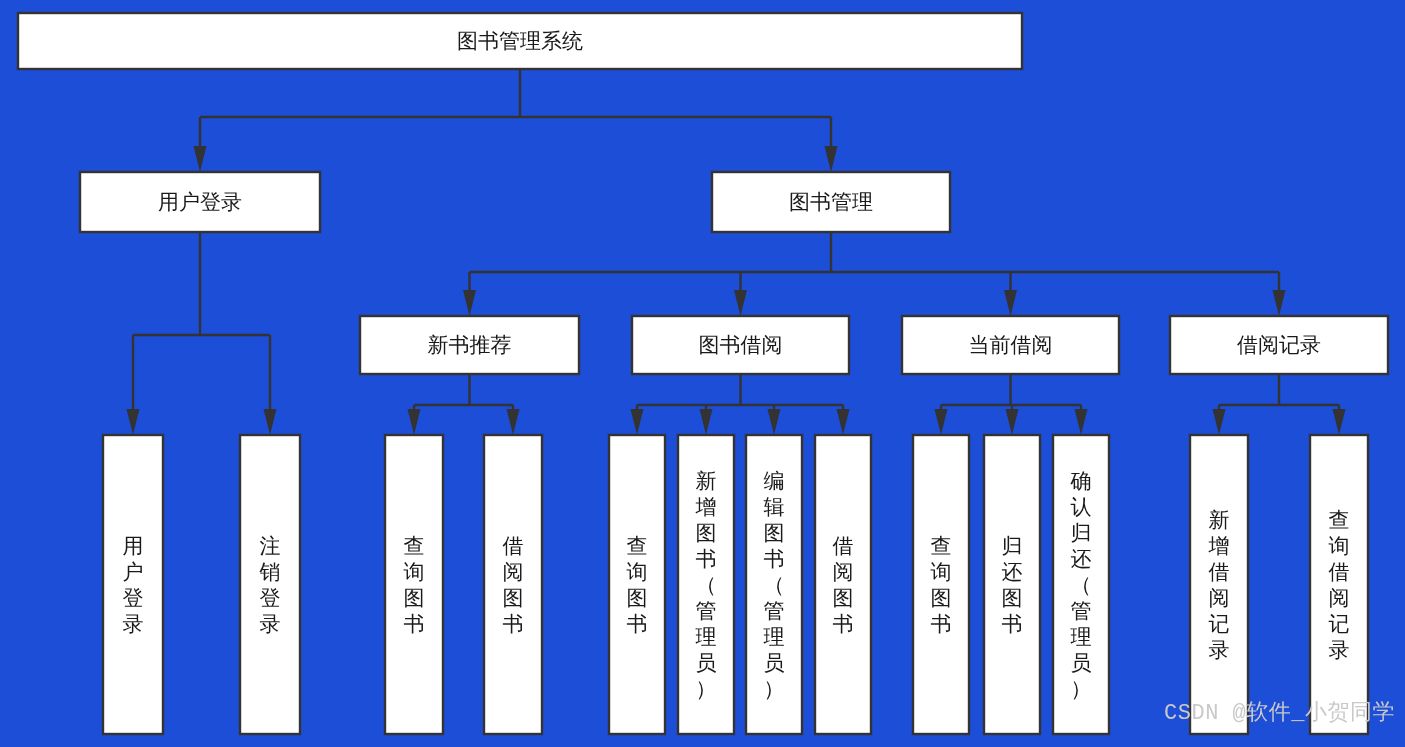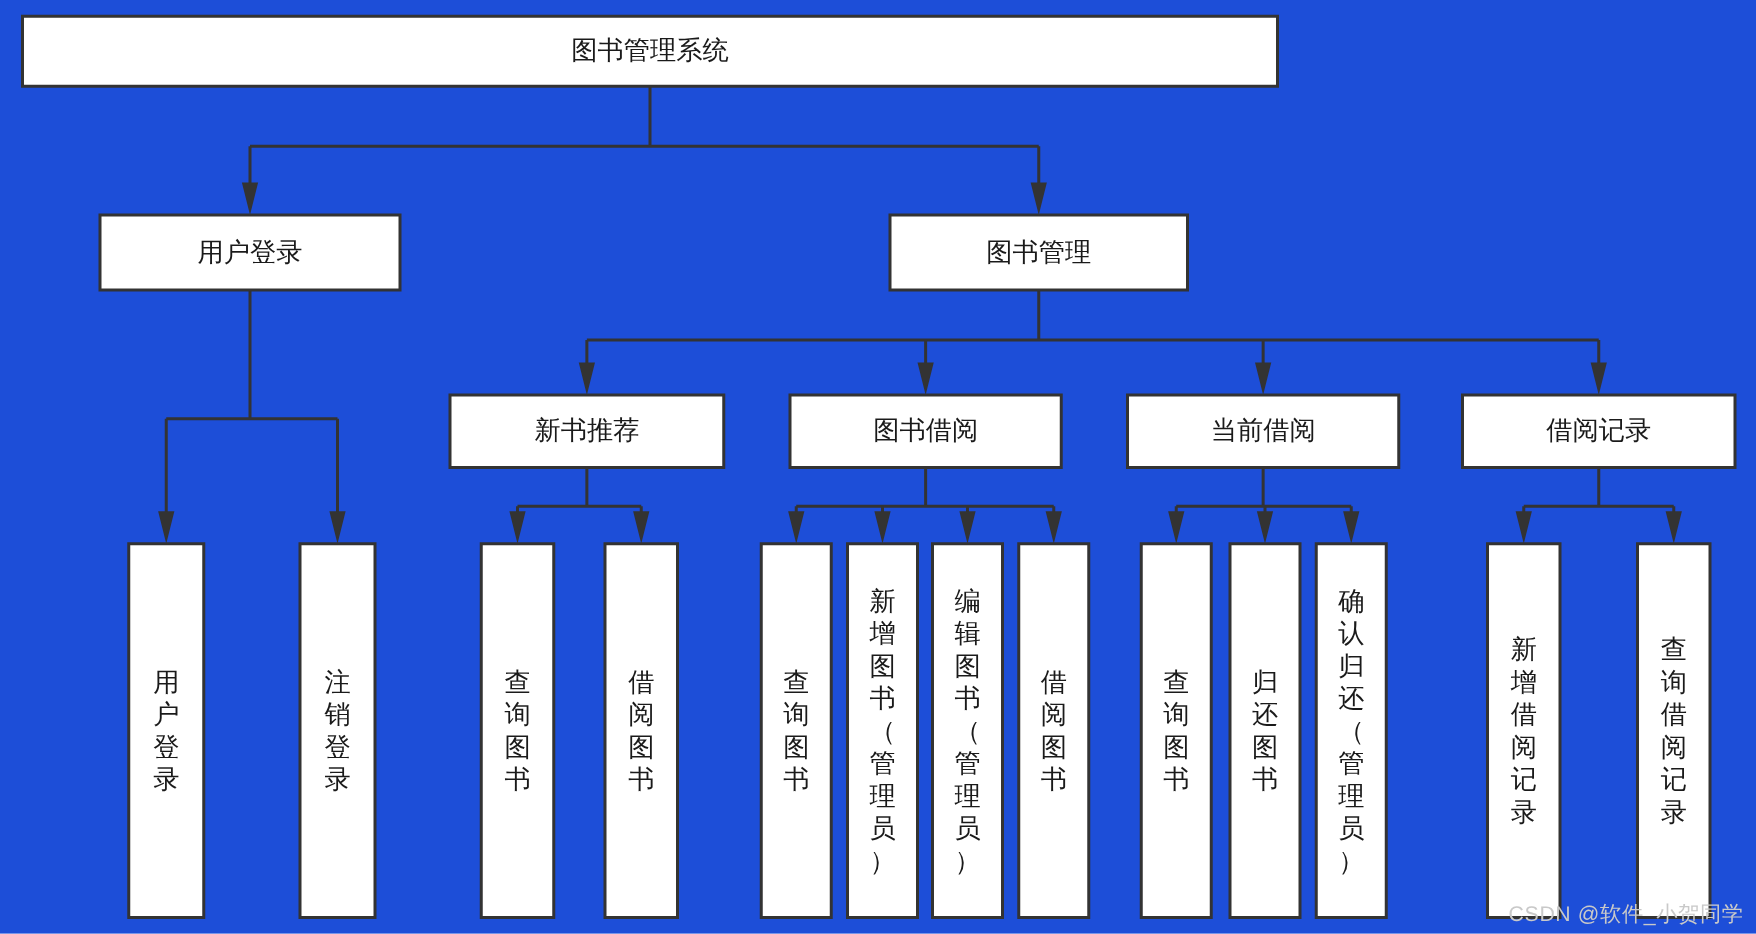--- a/index.html
+++ b/index.html
@@ -48,23 +48,23 @@
   }
   .node-label-v {
     font-family: "Liberation Sans", "DejaVu Sans", sans-serif;
     font-size: 21px;
     fill: #1a1a1a;
     text-anchor: middle;
   }
   .watermark {
     position: absolute;
     right: 10px;
-    bottom: 4px;
-    font-family: Liberation Sans, sans-serif;
-    font-size: 17px;
+    bottom: 20px;
+    font-family: Liberation Mono, monospace;
+    font-size: 22px;
     color: #c9c9c9;
     letter-spacing: 0.5px;
     white-space: nowrap;
     user-select: none;
   }
 </style>
 </head>
 <body>
 
 <div id="diagram-root">

